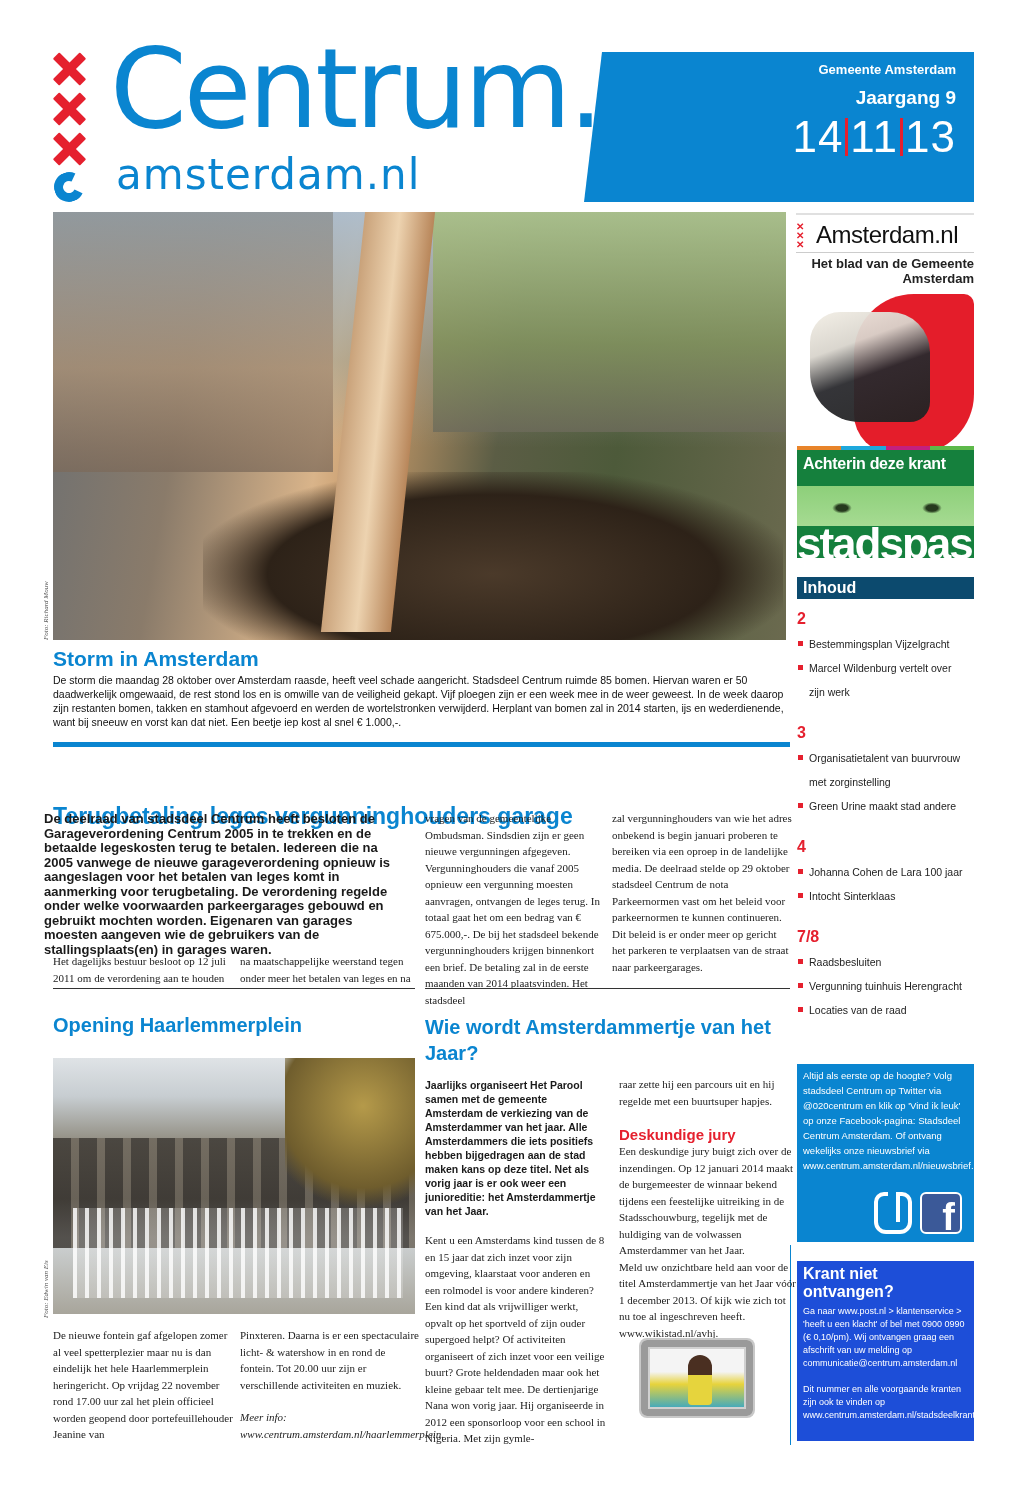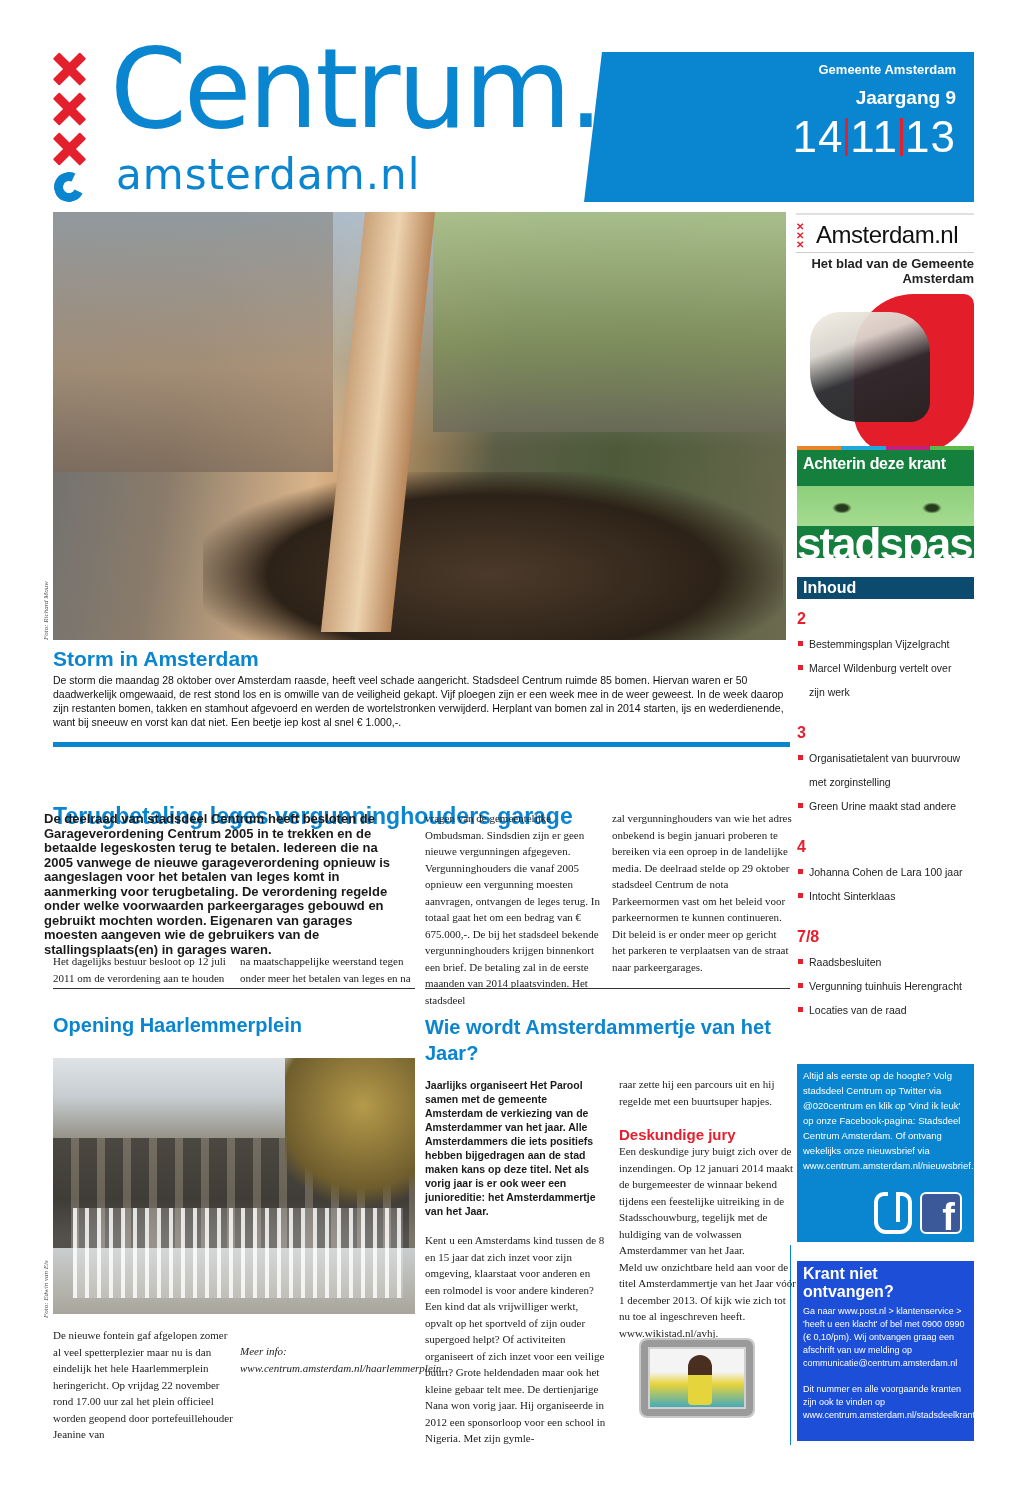--- a/index.html
+++ b/index.html
@@ -166,20 +166,21 @@
 
 <h2 class="abs opening-title">Opening Haarlemmerplein</h2>
 <div class="abs fountain">
   <div class="bld"></div>
   <div class="tree"></div>
   <div class="jets"></div>
 </div>
 <div class="abs photo-credit credit-2">Foto: Edwin van Eis</div>
 <p class="abs serif open-c1">De nieuwe fontein gaf afgelopen zomer al veel spetterplezier maar nu is dan eindelijk het hele Haarlemmerplein heringericht. Op vrijdag 22 november rond 17.00 uur zal het plein officieel worden geopend door portefeuillehouder Jeanine van</p>
 <div class="abs open-c2">
+  <p class="serif">Pinxteren. Daarna is er een spectaculaire licht- &amp; watershow in en rond de fontein. Tot 20.00 uur zijn er verschillende activiteiten en muziek.</p>
   <p class="serif italic" style="margin-top:16px">Meer info: www.centrum.amsterdam.nl/haarlemmerplein.</p>
 </div>
 
 <h2 class="abs wie-title">Wie wordt Amsterdammertje van het Jaar?</h2>
 <p class="abs wie-lead">Jaarlijks organiseert Het Parool samen met de gemeente Amsterdam de verkiezing van de Amsterdammer van het jaar. Alle Amsterdammers die iets positiefs hebben bijgedragen aan de stad maken kans op deze titel. Net als vorig jaar is er ook weer een junioreditie: het Amsterdammertje van het Jaar.</p>
 <p class="abs serif wie-c1">Kent u een Amsterdams kind tussen de 8 en 15 jaar dat zich inzet voor zijn omgeving, klaarstaat voor anderen en een rolmodel is voor andere kinderen? Een kind dat als vrijwilliger werkt, opvalt op het sportveld of zijn ouder supergoed helpt? Of activiteiten organiseert of zich inzet voor een veilige buurt? Grote heldendaden maar ook het kleine gebaar telt mee. De dertienjarige Nana won vorig jaar. Hij organiseerde in 2012 een sponsorloop voor een school in Nigeria. Met zijn gymle-</p>
 <div class="abs wie-c2">
   <p class="serif">raar zette hij een parcours uit en hij regelde met een buurtsuper hapjes.</p>
   <h3 class="sub-red">Deskundige jury</h3>
   <p class="serif">Een deskundige jury buigt zich over de inzendingen. Op 12 januari 2014 maakt de burgemeester de winnaar bekend tijdens een feestelijke uitreiking in de Stadsschouwburg, tegelijk met de huldiging van de volwassen Amsterdammer van het Jaar.</p>

